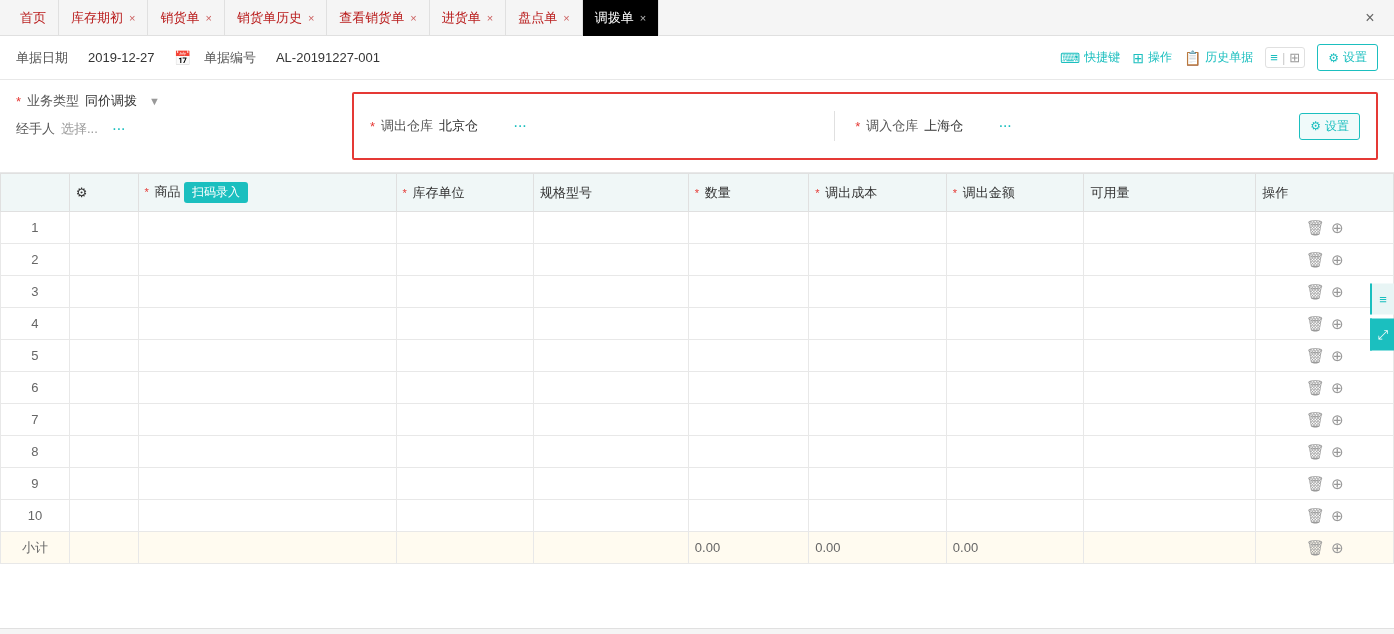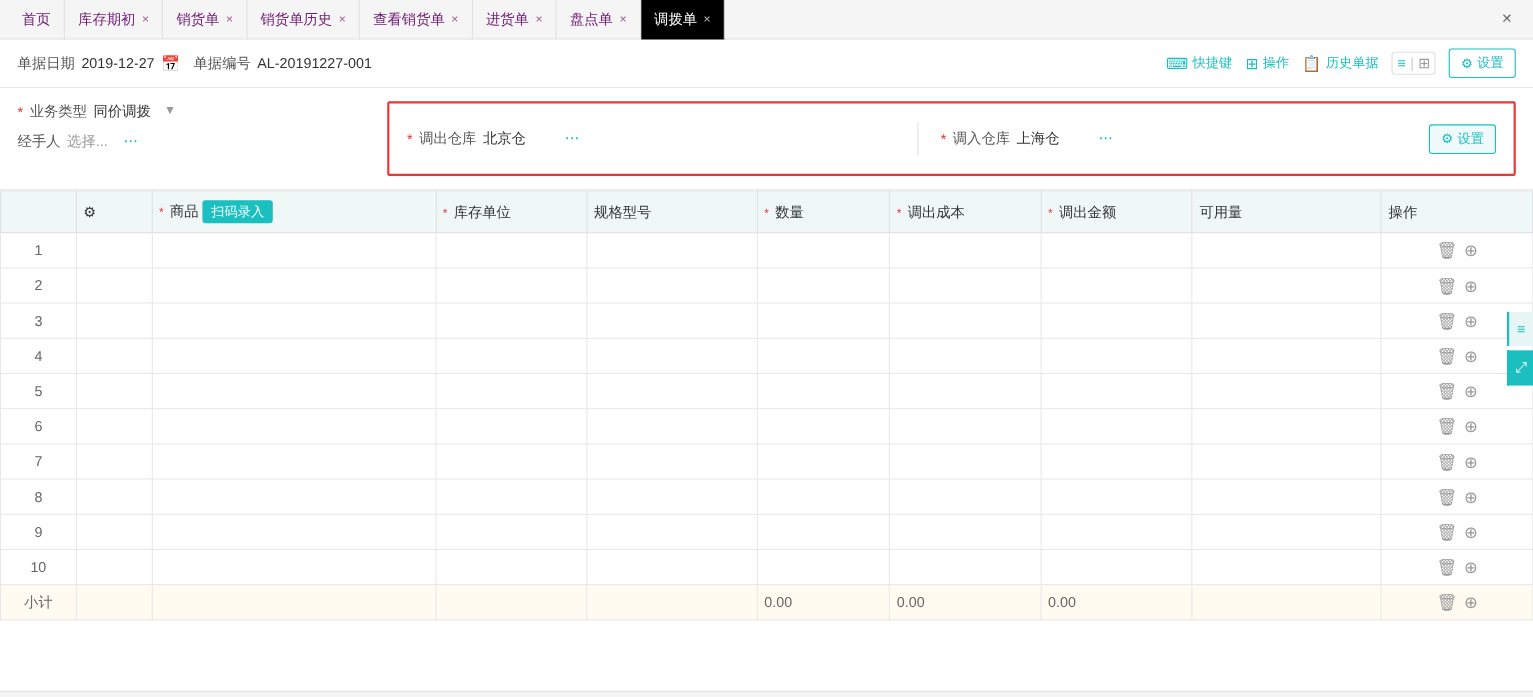--- a/index.html
+++ b/index.html
@@ -14,21 +14,21 @@
       height: 36px;
       padding: 0 8px;
     }
     .tab {
       display: flex;
       align-items: center;
       padding: 0 12px;
       height: 36px;
       cursor: pointer;
       font-size: 13px;
-      color: #701a75;
+      color: #b91c1c;
       border-right: 1px solid #e0e0e0;
       white-space: nowrap;
     }
     .tab.active {
       background: #000000;
       color: #fff;
     }
     .tab .close-icon {
       margin-left: 6px;
       font-size: 11px;
@@ -68,21 +68,21 @@
       flex: 1;
     }
     .toolbar-right {
       display: flex;
       align-items: center;
       gap: 12px;
     }
     .field-group {
       display: flex;
       align-items: center;
-      gap: 6px;
+      gap: 20px;
     }
     .field-label {
       color: #555;
       white-space: nowrap;
     }
     .field-value {
       color: #333;
       font-weight: 500;
     }
     .calendar-icon {

